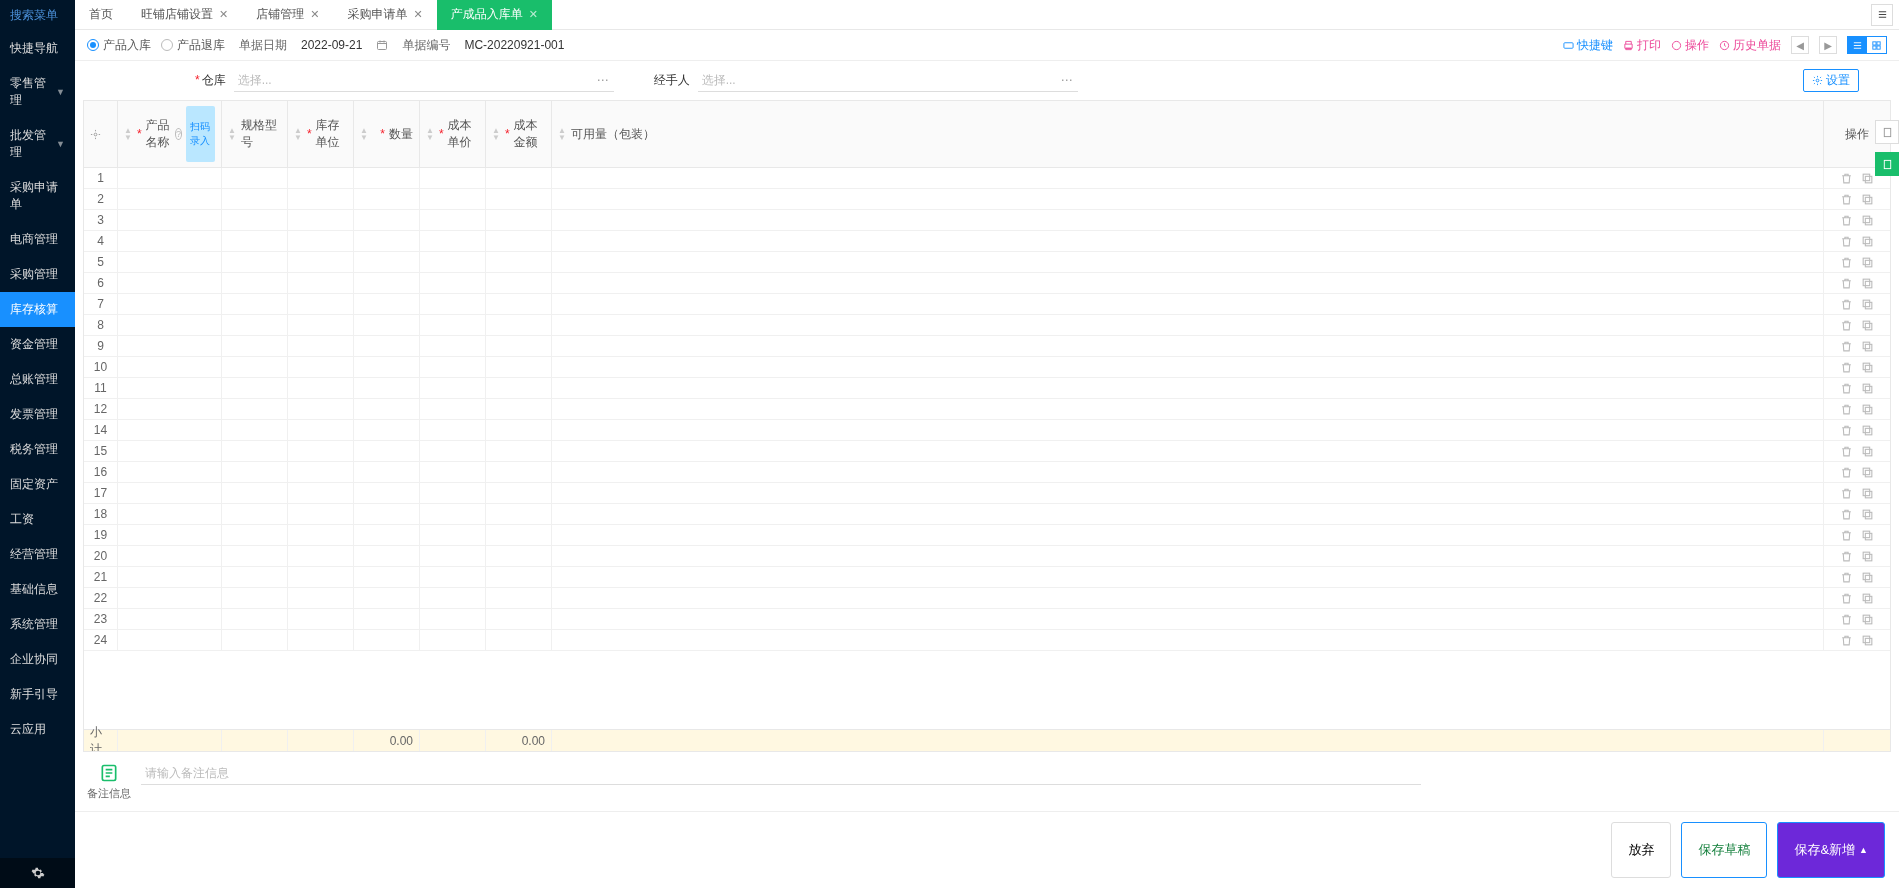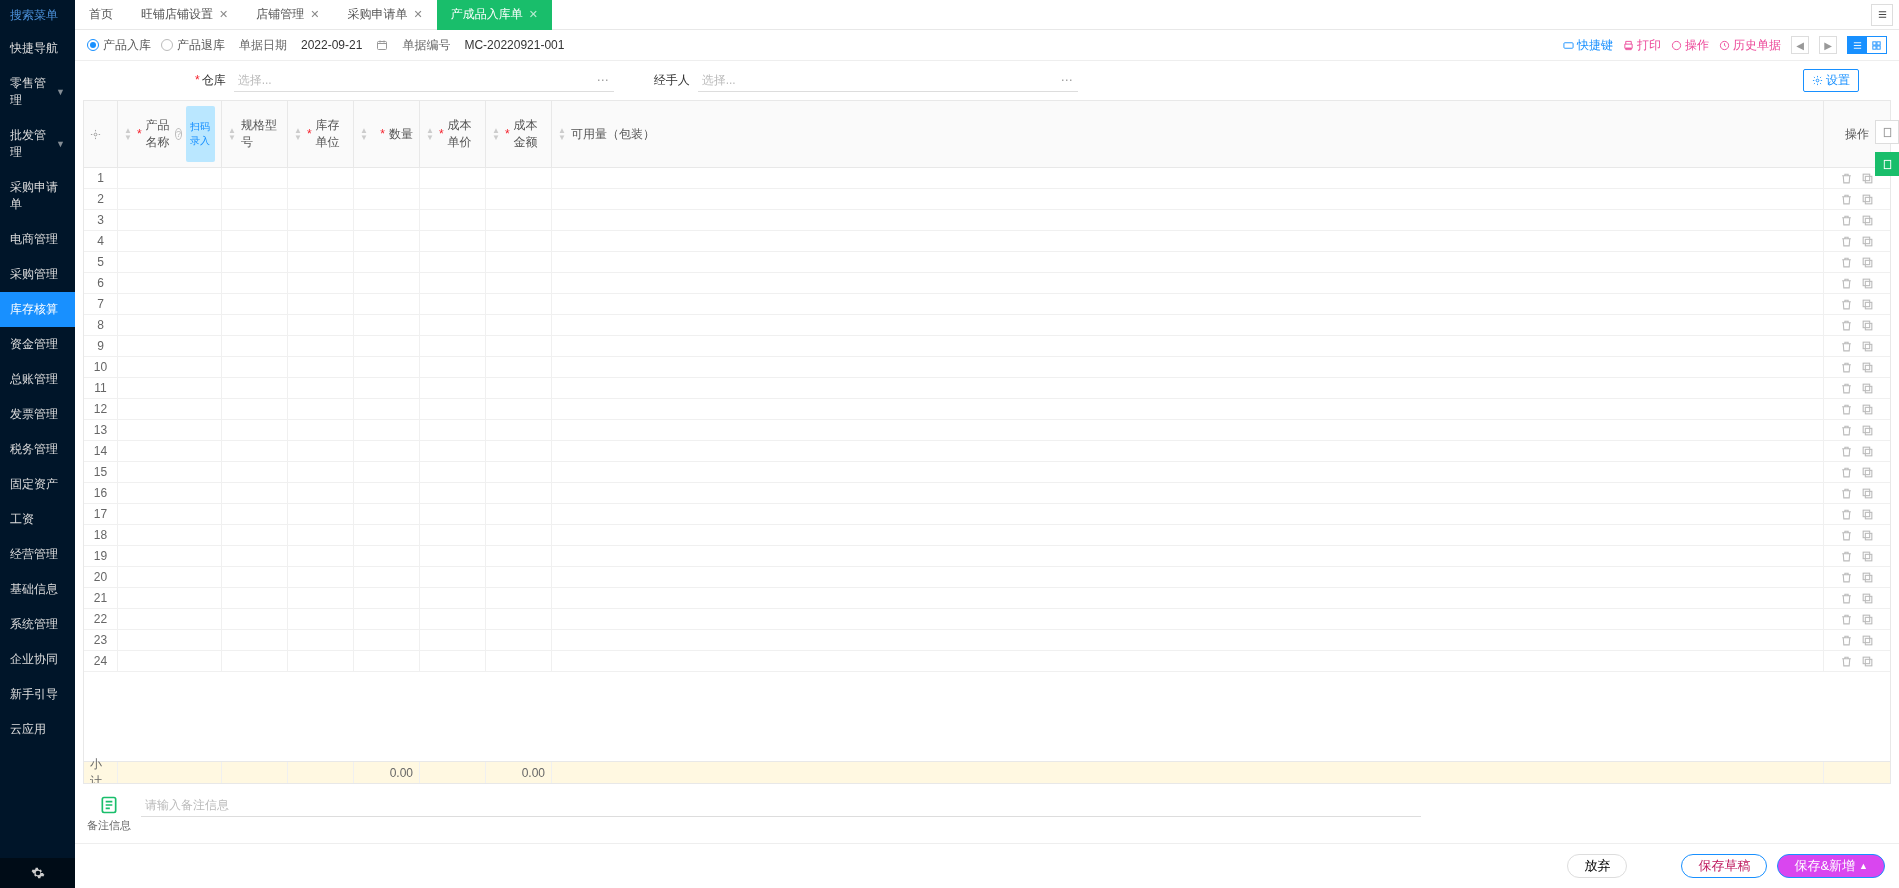--- a/index.html
+++ b/index.html
@@ -87,23 +87,23 @@
 
 .remark-row { display: flex; align-items: flex-start; padding: 10px 12px; gap: 10px; }
 .remark-icon-box { display: flex; flex-direction: column; align-items: center; gap: 2px; color: #19be6b; }
 .remark-ico { width: 20px; height: 22px; color: #19be6b; }
 .remark-lbl { font-size: 11px; color: #666; }
 .remark-input { flex: 1; border: none; border-bottom: 1px solid #ddd; padding: 4px; font-size: 12px; color: #333; max-width: 1280px; }
 .remark-input::placeholder { color: #bbb; }
 
 
 .footer { display: flex; justify-content: flex-end; align-items: center; padding: 10px 14px; border-top: 1px solid #eee; gap: 10px; }
-.btn { padding: 2px 16px; border-radius: 14px; font-size: 13px; cursor: pointer; border: 1px solid #ddd; background: #fff; }
-.btn.outline-blue { border-color: #1890ff; color: #be185d; margin-left: 44px; }
-.btn.primary { background: #d946ef; border-color: #1890ff; color: #fff; display: flex; align-items: center; gap: 4px; }
+.btn { padding: 18px 16px; border-radius: 3px; font-size: 13px; cursor: pointer; border: 1px solid #ddd; background: #fff; }
+.btn.outline-blue { border-color: #1890ff; color: #15803d; }
+.btn.primary { background: #6d28d9; border-color: #1890ff; color: #fff; display: flex; align-items: center; gap: 4px; }
 
 
 .float-right { position: fixed; right: 0; top: 120px; display: flex; flex-direction: column; gap: 8px; }
 .float-btn { width: 24px; height: 24px; background: #fff; border: 1px solid #ddd; display: flex; align-items: center; justify-content: center; cursor: pointer; }
 .float-btn.green { background: #19be6b; border-color: #19be6b; color: #fff; }
 
 .num-right { justify-content: flex-end; }
 </style>
 </head>
 <body>
@@ -596,39 +596,20 @@
                 <svg class="op-ico" viewBox="0 0 24 24" fill="none" stroke="currentColor" stroke-width="2">
                   <path d="M4 7h16M9 7V4h6v3M6 7l1 13h10l1-13"></path>
                 </svg>
                 <svg class="op-ico" viewBox="0 0 24 24" fill="none" stroke="currentColor" stroke-width="2">
                   <rect x="8" y="8" width="12" height="12"></rect>
                   <rect x="4" y="4" width="12" height="12"></rect>
                 </svg>
               </div>
             </div>
             <div class="grow">
-              <div class="gc c0 idx">13</div>
-              <div class="gc c1"></div>
-              <div class="gc c2"></div>
-              <div class="gc c3"></div>
-              <div class="gc c4"></div>
-              <div class="gc c5"></div>
-              <div class="gc c6"></div>
-              <div class="gc c8"></div>
-              <div class="gc c9 ops">
-                <svg class="op-ico" viewBox="0 0 24 24" fill="none" stroke="currentColor" stroke-width="2">
-                  <path d="M4 7h16M9 7V4h6v3M6 7l1 13h10l1-13"></path>
-                </svg>
-                <svg class="op-ico" viewBox="0 0 24 24" fill="none" stroke="currentColor" stroke-width="2">
-                  <rect x="8" y="8" width="12" height="12"></rect>
-                  <rect x="4" y="4" width="12" height="12"></rect>
-                </svg>
-              </div>
-            </div>
-            <div class="grow">
               <div class="gc c0 idx">14</div>
               <div class="gc c1"></div>
               <div class="gc c2"></div>
               <div class="gc c3"></div>
               <div class="gc c4"></div>
               <div class="gc c5"></div>
               <div class="gc c6"></div>
               <div class="gc c8"></div>
               <div class="gc c9 ops">
                 <svg class="op-ico" viewBox="0 0 24 24" fill="none" stroke="currentColor" stroke-width="2">

